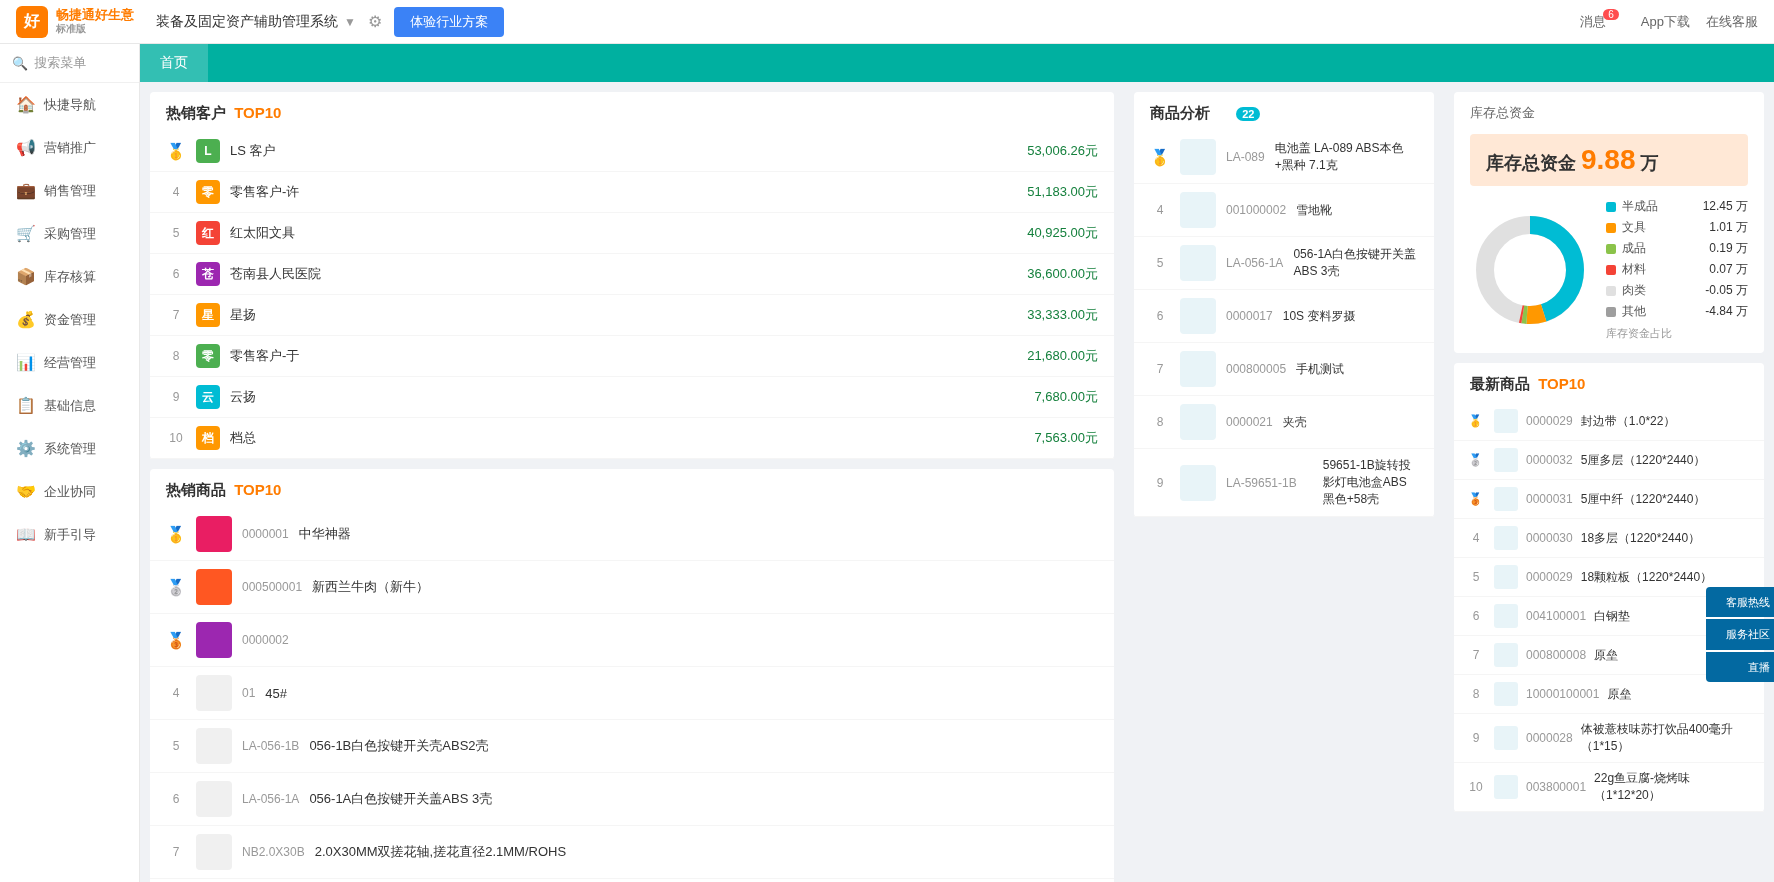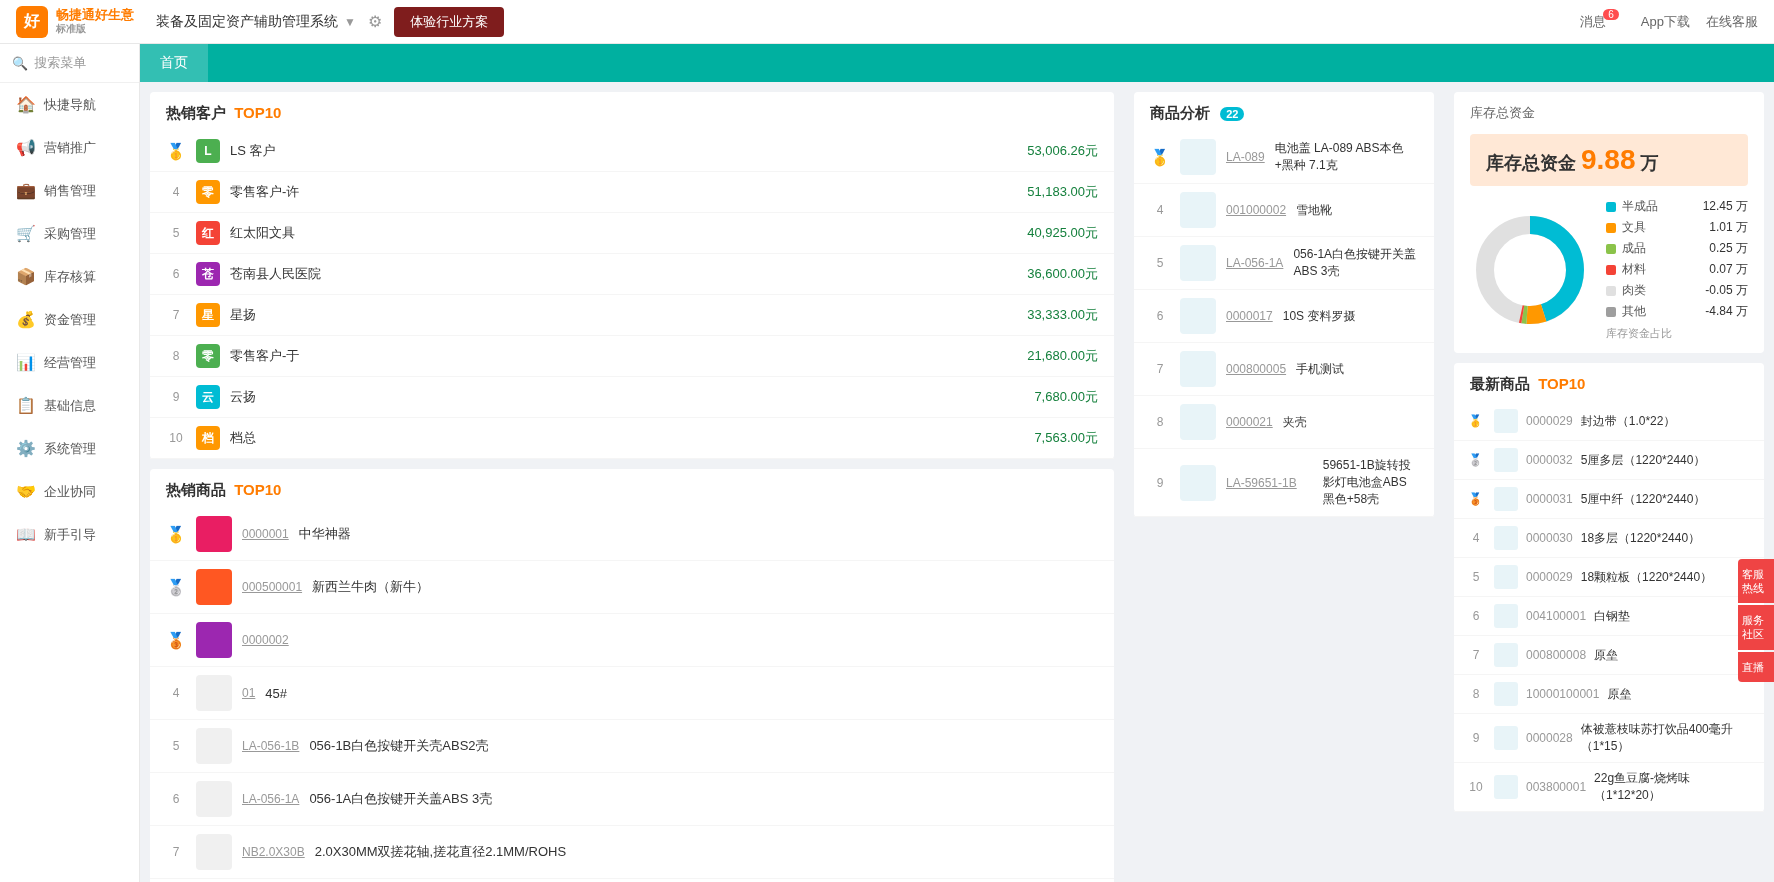--- a/index.html
+++ b/index.html
@@ -51,21 +51,21 @@
       display: flex;
       align-items: center;
       gap: 6px;
       font-size: 14px;
       color: #333;
       cursor: pointer;
     }
     .system-selector .arrow { color: #999; font-size: 12px; }
     .settings-icon { color: #999; cursor: pointer; font-size: 16px; }
     .trial-btn {
-      background: #7f1d1d;
+      background: #3b82f6;
       color: white;
       border: none;
       padding: 6px 16px;
       border-radius: 4px;
       cursor: pointer;
       font-size: 13px;
     }
     .header-right {
       display: flex;
       align-items: center;
@@ -202,21 +202,21 @@
       gap: 10px;
     }
     .product-img {
       width: 36px;
       height: 36px;
       border-radius: 4px;
       background: #e8e8e8;
       flex-shrink: 0;
       overflow: hidden;
     }
-    .product-code { color: #999; font-size: 12px; text-decoration: underline; }
+    .product-code { color: #999; font-size: 12px; }
     .product-name { color: #333; flex: 1; }
 
     
     .middle-panel {
       width: 320px;
       overflow-y: auto;
       padding: 10px;
       background: #f0f2f5;
     }
 
@@ -299,25 +299,25 @@
     .float-btns {
       position: fixed;
       right: 0;
       bottom: 200px;
       display: flex;
       flex-direction: column;
       gap: 2px;
       z-index: 200;
     }
     .float-btn {
-      width: 36px;
+      width: 68px;
       padding: 8px 4px;
-      background: #ef4444;
+      background: #0369a1;
       color: white;
-      text-align: left;
+      text-align: right;
       font-size: 11px;
       cursor: pointer;
       line-height: 1.3;
     }
     .float-btn:first-child { border-radius: 4px 0 0 0; }
     .float-btn:last-child { border-radius: 0 0 0 4px; }
 
     
     ::-webkit-scrollbar { width: 4px; height: 4px; }
     ::-webkit-scrollbar-track { background: #f1f1f1; }
@@ -544,21 +544,21 @@
             
           </div>
 
         </div>
       </div>
 
       <div class="middle-panel">
         <div class="card" style="height: auto; margin-bottom:10px;">
           <div class="card-title">
             <span>商品分析</span>
-            <span style="background:#00bcd4; color:white; font-size:11px; padding:1px 6px; border-radius:10px; margin-left:6px;">22</span>
+            <span style="background:#00bcd4; color:white; font-size:11px; padding:1px 6px; border-radius:10px; margin-left:22px;">22</span>
           </div>
           <div class="hot-row">
             <span class="rank-medal">🥇</span>
             <div class="hot-product-img-wrap" style="background:#e8f4f8;"></div>
             <span class="product-code">LA-089</span>
             <span class="product-name" style="font-size:12px;">电池盖 LA-089 ABS本色+黑种 7.1克</span>
           </div>
           <div class="hot-row">
             <span class="rank-num">4</span>
             <div class="hot-product-img-wrap" style="background:#e8f4f8;"></div>
@@ -630,21 +630,21 @@
                 <span class="legend-value">12.45 万</span>
               </div>
               <div class="legend-item">
                 <div class="legend-dot" style="background:#ff9800"></div>
                 <span class="legend-label">文具</span>
                 <span class="legend-value">1.01 万</span>
               </div>
               <div class="legend-item">
                 <div class="legend-dot" style="background:#8bc34a"></div>
                 <span class="legend-label">成品</span>
-                <span class="legend-value">0.25 万</span>
+                <span class="legend-value">0.19 万</span>
               </div>
               <div class="legend-item">
                 <div class="legend-dot" style="background:#f44336"></div>
                 <span class="legend-label">材料</span>
                 <span class="legend-value">0.07 万</span>
               </div>
               <div class="legend-item">
                 <div class="legend-dot" style="background:#e0e0e0"></div>
                 <span class="legend-label">肉类</span>
                 <span class="legend-value">-0.05 万</span>

